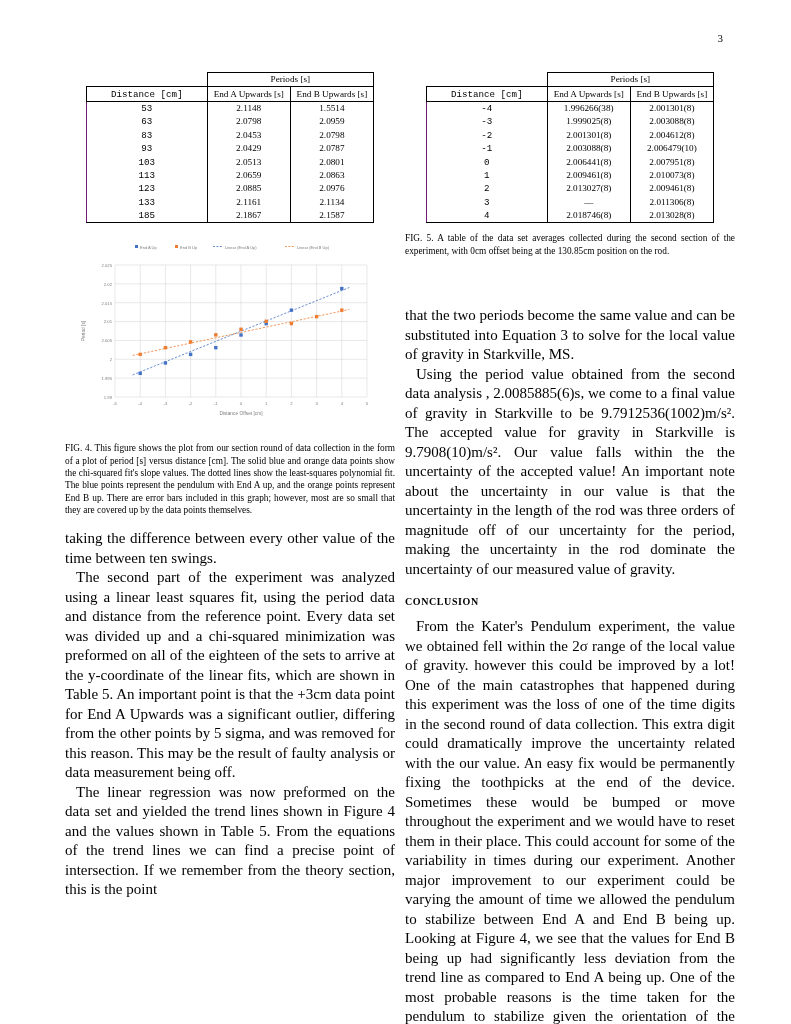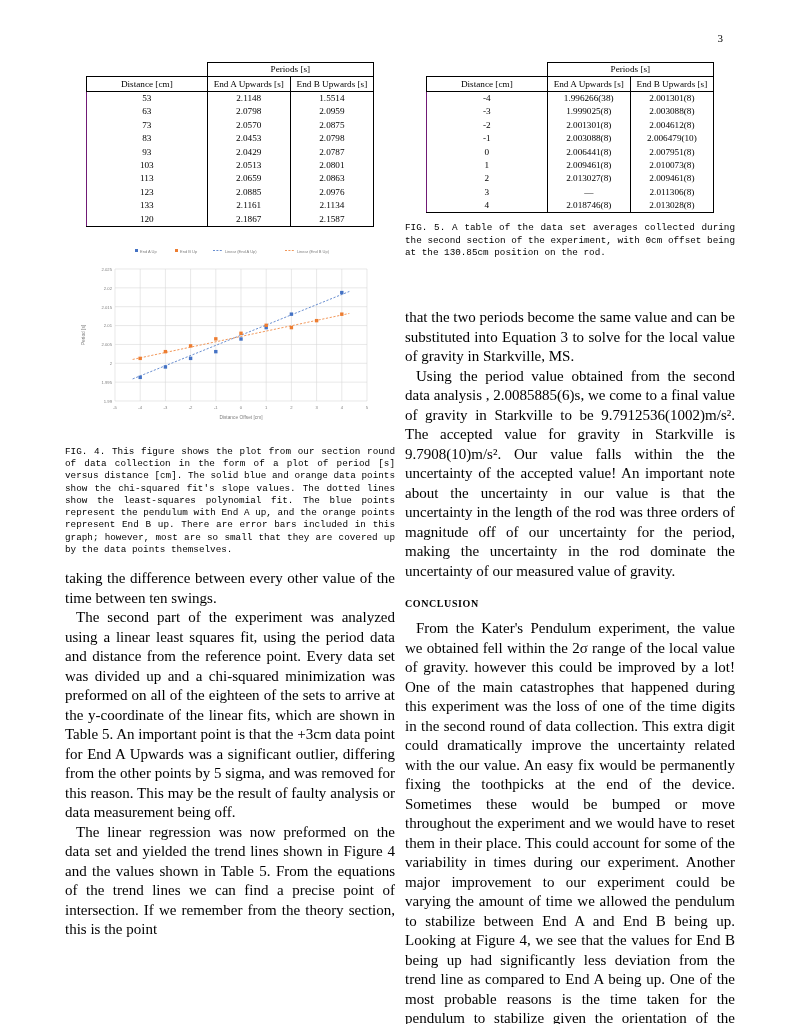--- a/index.html
+++ b/index.html
@@ -24,21 +24,21 @@
   .page-number {
     position: absolute;
     right: 68px;
     top: 32px;
     font-size: 11px;
     font-family: "Liberation Serif", serif;
   }
   .col {
     position: absolute;
     width: 330px;
-    top: 62px;
+    top: 72px;
   }
   .col-left  { left: 65px; }
   .col-right { left: 405px; }
 
   
   table.data {
     border-collapse: collapse;
     width: 288px;
     margin: 0 auto 0 auto;
     font-size: 9.2px;
@@ -47,34 +47,34 @@
   }
   table.data td, table.data th {
     border: 1px solid #000;
     text-align: center;
     padding: 1.1px 2px;
     font-weight: normal;
     line-height: 1.22;
     white-space: nowrap;
   }
   table.data thead th.blank { border-top: none; border-left: none; }
-  table.data .c0 { width: 76px; }
+  table.data .c0 { width: 76px; font-family: Liberation Mono, monospace; }
   table.data .c1 { width: 106px; }
   table.data .c2 { width: 106px; text-align: center; }
   table.data tbody td { border-left: 1px solid #701a75; border-right: 1px solid #000; border-top: none; border-bottom: none; }
   table.data tbody tr:last-child td { border-bottom: 1px solid #000; }
   .tbl-wrap { width: 330px; }
 
   
   .caption {
     font-size: 9.3px;
     line-height: 1.32;
     text-align: justify;
     margin-top: 9px;
-    font-family: Liberation Mono, monospace;
+    font-family: Liberation Serif, serif;
     -webkit-hyphens: auto; hyphens: auto;
   }
   p.body {
     font-size: 15px;
     line-height: 1.30;
     text-align: justify;
     margin: 0;
     text-indent: 11px;
     font-family: "Liberation Serif", serif;
   }
@@ -125,25 +125,20 @@
               <td class="c0">53</td>
               <td class="c1">2.1148</td>
               <td class="c2">1.5514</td>
             </tr>
             <tr>
               <td class="c0">63</td>
               <td class="c1">2.0798</td>
               <td class="c2">2.0959</td>
             </tr>
             <tr>
-              <td class="c0">73</td>
-              <td class="c1">2.0570</td>
-              <td class="c2">2.0875</td>
-            </tr>
-            <tr>
               <td class="c0">83</td>
               <td class="c1">2.0453</td>
               <td class="c2">2.0798</td>
             </tr>
             <tr>
               <td class="c0">93</td>
               <td class="c1">2.0429</td>
               <td class="c2">2.0787</td>
             </tr>
             <tr>
@@ -160,21 +155,21 @@
               <td class="c0">123</td>
               <td class="c1">2.0885</td>
               <td class="c2">2.0976</td>
             </tr>
             <tr>
               <td class="c0">133</td>
               <td class="c1">2.1161</td>
               <td class="c2">2.1134</td>
             </tr>
             <tr>
-              <td class="c0">120</td>
+              <td class="c0">185</td>
               <td class="c1">2.1867</td>
               <td class="c2">2.1587</td>
             </tr>
           </tbody>
       </table>
     </div>
 
 
     <div class="figure-box">
       <svg class="chart-svg" width="304" height="196" viewBox="0 0 304 196">

